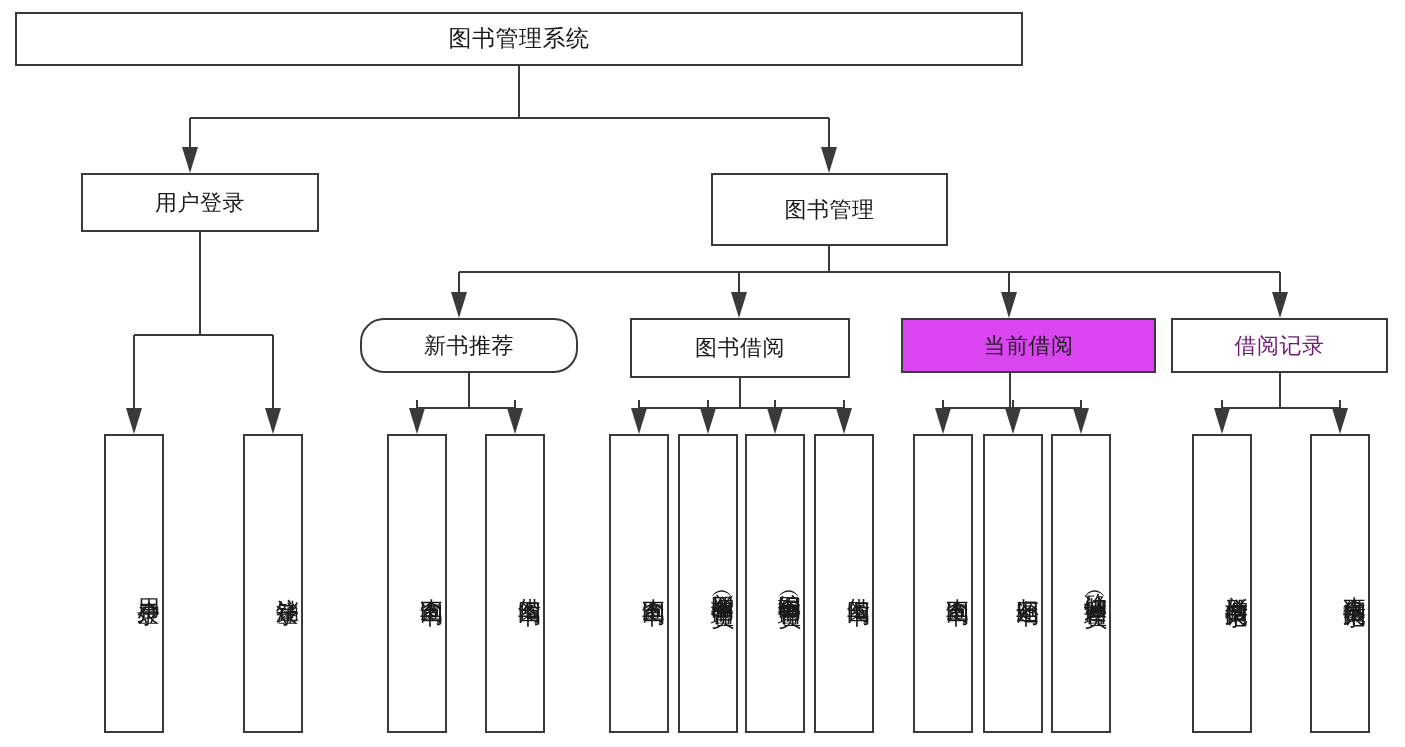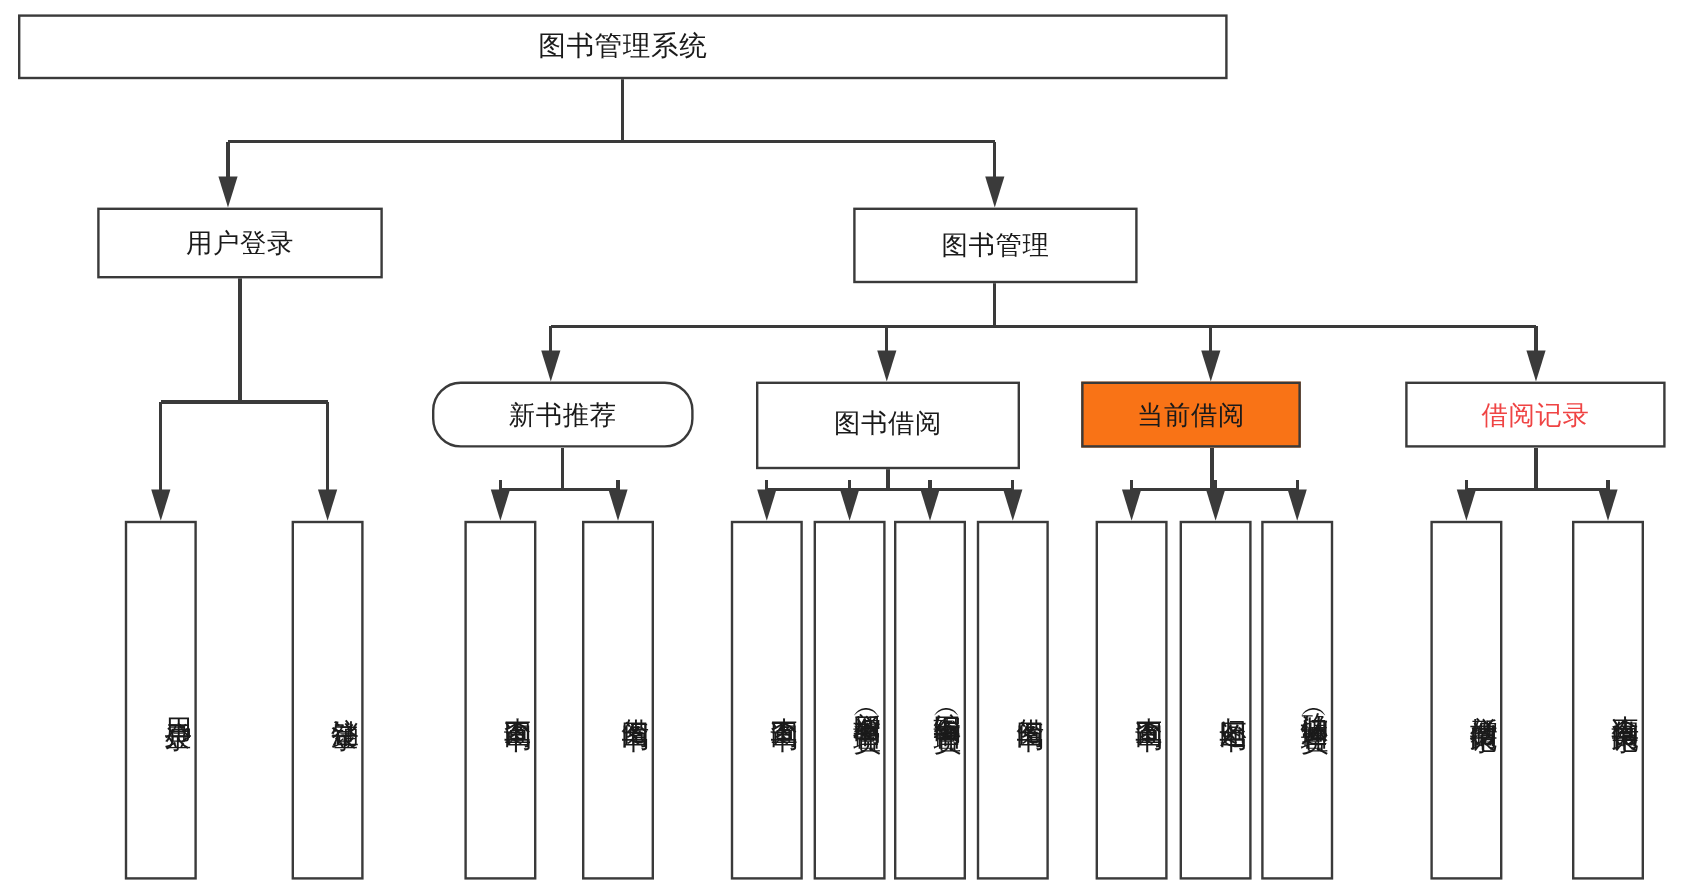--- a/index.html
+++ b/index.html
@@ -183,33 +183,33 @@
       </g>
     </svg>
 
   <div id="node-layer">
       <div class="node horizontal root" style="left: 15px; top: 12px; width: 1008px; height: 54px; border-color: rgb(58, 58, 58); background: rgb(255, 255, 255); color: rgb(26, 26, 26);">
         <span>图书管理系统</span>
       </div>
       <div class="node horizontal" style="left: 81px; top: 173px; width: 238px; height: 59px; border-color: rgb(58, 58, 58); background: rgb(255, 255, 255); color: rgb(26, 26, 26);">
         <span>用户登录</span>
       </div>
-      <div class="node horizontal" style="left: 711px; top: 173px; width: 237px; height: 63px; border-color: rgb(58, 58, 58); background: rgb(255, 255, 255); color: rgb(26, 26, 26);">
+      <div class="node horizontal" style="left: 711px; top: 173px; width: 237px; height: 73px; border-color: rgb(58, 58, 58); background: rgb(255, 255, 255); color: rgb(26, 26, 26);">
         <span>图书管理</span>
       </div>
       <div class="node horizontal" style="left: 360px; top: 318px; width: 218px; height: 55px; border-color: rgb(58, 58, 58); background: rgb(255, 255, 255); color: rgb(26, 26, 26); border-radius: 24px;">
         <span>新书推荐</span>
       </div>
-      <div class="node horizontal" style="left: 630px; top: 318px; width: 220px; height: 73px; border-color: rgb(58, 58, 58); background: rgb(255, 255, 255); color: rgb(26, 26, 26); font-family: Liberation Mono, monospace;">
+      <div class="node horizontal" style="left: 630px; top: 318px; width: 220px; height: 60px; border-color: rgb(58, 58, 58); background: rgb(255, 255, 255); color: rgb(26, 26, 26);">
         <span>图书借阅</span>
       </div>
-      <div class="node horizontal" style="left: 901px; top: 318px; width: 183px; height: 55px; border-color: rgb(58, 58, 58); background: #f97316; color: rgb(26, 26, 26);">
+      <div class="node horizontal" style="left: 901px; top: 318px; width: 255px; height: 55px; border-color: rgb(58, 58, 58); background: #d946ef; color: rgb(26, 26, 26);">
         <span>当前借阅</span>
       </div>
-      <div class="node horizontal" style="left: 1171px; top: 318px; width: 217px; height: 55px; border-color: rgb(58, 58, 58); background: rgb(255, 255, 255); color: #ef4444;">
+      <div class="node horizontal" style="left: 1171px; top: 318px; width: 217px; height: 55px; border-color: rgb(58, 58, 58); background: rgb(255, 255, 255); color: #701a75;">
         <span>借阅记录</span>
       </div>
       <div class="node vertical" style="left: 104px; top: 434px; width: 60px; height: 299px; border-color: rgb(58, 58, 58); background: rgb(255, 255, 255); color: rgb(26, 26, 26);">
         <span>用户登录</span>
       </div>
       <div class="node vertical" style="left: 243px; top: 434px; width: 60px; height: 299px; border-color: rgb(58, 58, 58); background: rgb(255, 255, 255); color: rgb(26, 26, 26);">
         <span>注销登录</span>
       </div>
       <div class="node vertical" style="left: 387px; top: 434px; width: 60px; height: 299px; border-color: rgb(58, 58, 58); background: rgb(255, 255, 255); color: rgb(26, 26, 26);">
         <span>查询图书</span>

